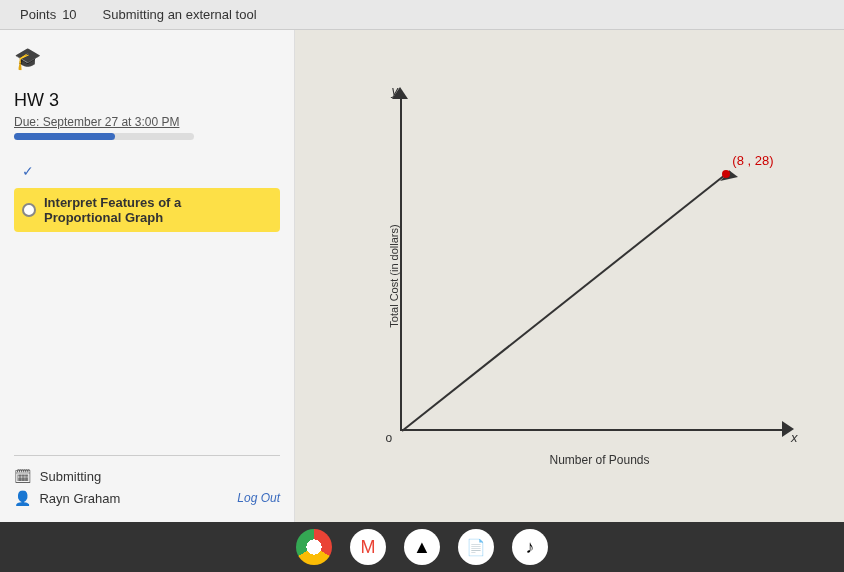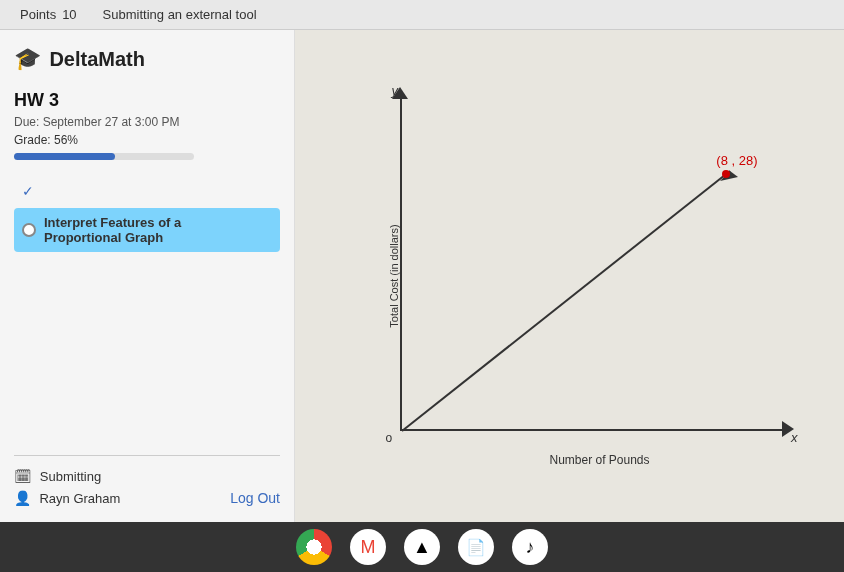--- a/index.html
+++ b/index.html
@@ -65,28 +65,29 @@
       font-size: 22px;
     }
     .logo-text {
       font-size: 20px;
       font-weight: bold;
       color: #222;
     }
 
     .hw-title {
       font-size: 18px;
-      font-weight: bold;
+      font-weight: normal;
       color: #111;
       margin-bottom: 4px;
     }
     .hw-due {
       font-size: 12px;
       color: #555;
       margin-bottom: 4px;
+      text-decoration: underline;
     }
     .hw-grade {
       font-size: 12px;
       color: #333;
       margin-bottom: 6px;
     }
     .progress-bar-bg {
       width: 180px;
       height: 7px;
       background: #ddd;
@@ -110,21 +111,21 @@
       display: flex;
       align-items: center;
       gap: 8px;
       padding: 7px 8px;
       border-radius: 4px;
       font-size: 13px;
       color: #333;
       cursor: pointer;
     }
     .menu-item.active {
-      background: #7dd3fc;
+      background: #fde047;
     }
     .menu-item .check-icon {
       color: #3a6bbf;
       font-size: 14px;
     }
     .menu-item .circle-icon {
       width: 14px;
       height: 14px;
       border-radius: 50%;
       border: 2px solid #666;
@@ -155,23 +156,24 @@
       display: flex;
       align-items: center;
       gap: 8px;
       font-size: 13px;
       color: #333;
     }
     .footer-row.with-logout {
       justify-content: space-between;
     }
     .logout-btn {
-      font-size: 14px;
+      font-size: 12px;
       color: #3a6bbf;
       cursor: pointer;
+      font-style: italic;
     }
 
     
     .graph-area {
       flex: 1;
       background: #e8e6df;
       position: relative;
       display: flex;
       align-items: center;
       justify-content: center;
@@ -305,26 +307,24 @@
     <span>10</span>
     <span style="margin-left:20px;">Submitting  an external tool</span>
   </div>
 </div>
 
 <div class="main-content">
 
   <div class="sidebar">
     <div class="logo-area">
       <span class="logo-icon">🎓</span>
-      <span class="logo-text">DeltaMath</span>
     </div>
 
     <div class="hw-title">HW 3</div>
     <div class="hw-due">Due: September 27 at 3:00 PM</div>
-    <div class="hw-grade">Grade: 56%</div>
     <div class="progress-bar-bg">
       <div class="progress-bar-fill" style="width: 56%"></div>
     </div>
 
     <div class="menu-items">
 
       <div class="menu-item">
         <span class="check-icon">✓</span>
       </div>
 
@@ -373,21 +373,21 @@
 
       <svg class="graph-svg" viewBox="0 0 460 390" xmlns="http://www.w3.org/2000/svg">
 
         <line x1="62" y1="350" x2="390" y2="90" stroke="#333" stroke-width="2"></line>
 
         <polygon points="390,90 380,100 398,96" fill="#333"></polygon>
 
         <circle cx="386" cy="93" r="4" fill="#cc0000"></circle>
       </svg>
 
-      <div class="point-label" style="right: 42px; top: 72px; text-align: center;">(8 , 28)</div>
+      <div class="point-label" style="right: 26px; top: 72px; text-align: center;">(8 , 28)</div>
 
     </div>
   </div>
 </div>
 
 <div class="taskbar">
   <div class="taskbar-icon chrome" style="background: radial-gradient(circle at 50% 50%, #fff 30%, transparent 30%), conic-gradient(#EA4335 0deg 120deg, #FBBC05 120deg 240deg, #34A853 240deg 360deg); width:36px; height:36px; border-radius:50;"></div>
   <div class="taskbar-icon gmail" style="font-size:18px; color: #EA4335; background:#fff; border-radius:50%; display:flex; align-items:center; justify-content:center;">M</div>
   <div class="taskbar-icon drive" style="font-size:18px; background:#fff; border-radius:50%; display:flex; align-items:center; justify-content:center;">▲</div>
   <div class="taskbar-icon docs" style="font-size:16px; background:#fff; border-radius:50%; display:flex; align-items:center; justify-content:center;">📄</div>

